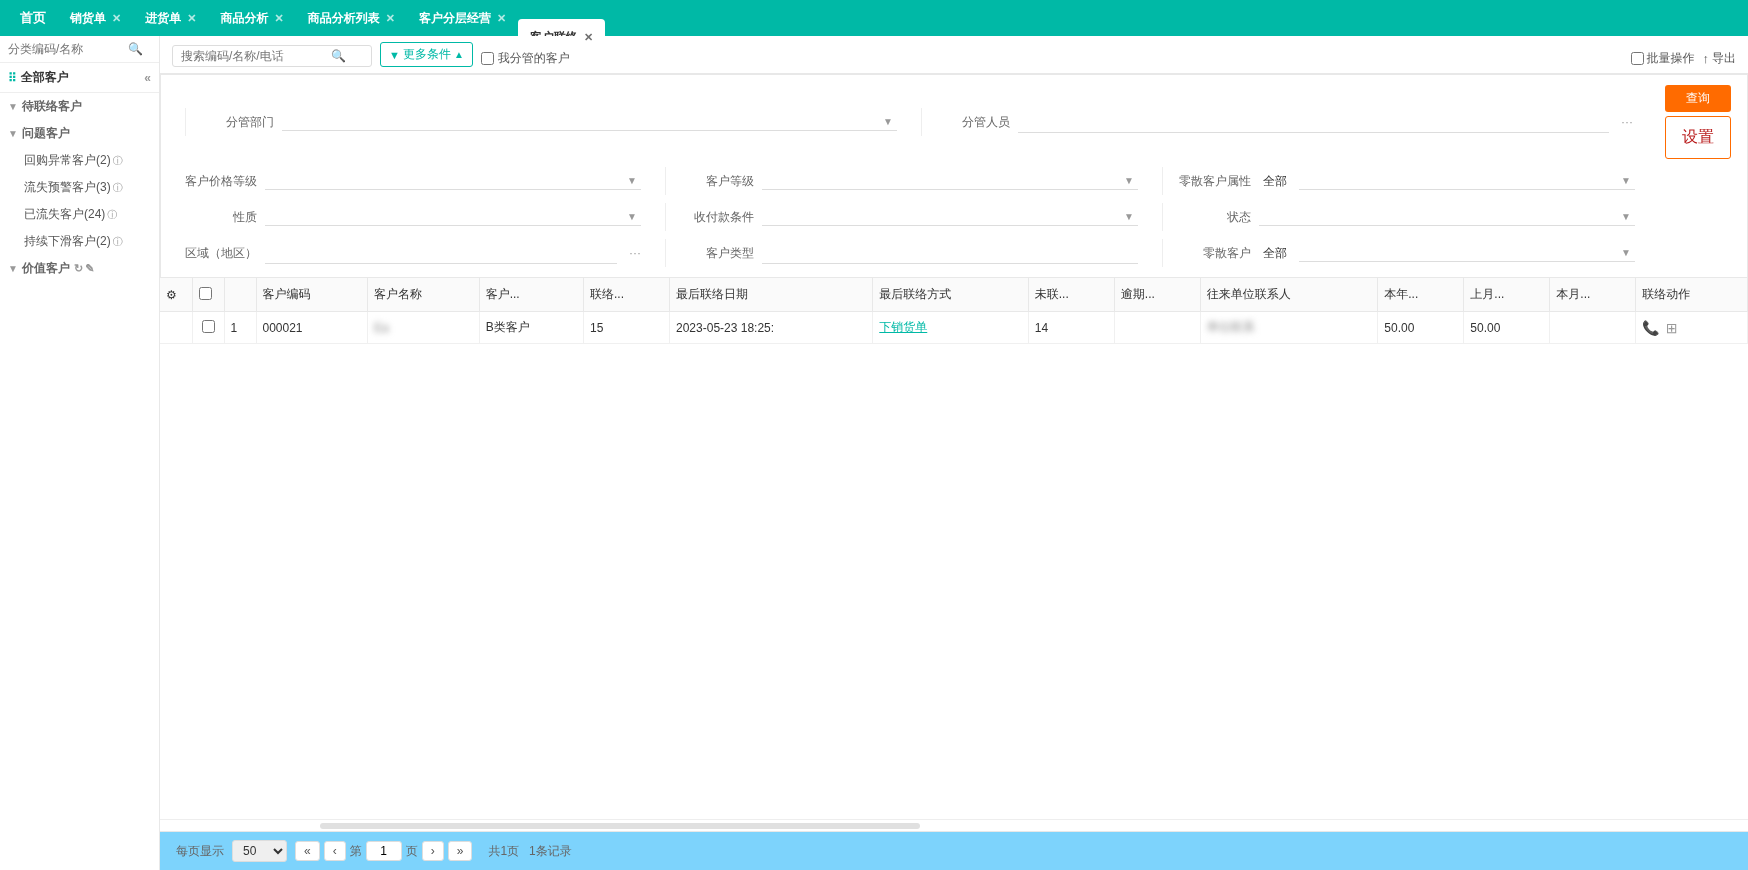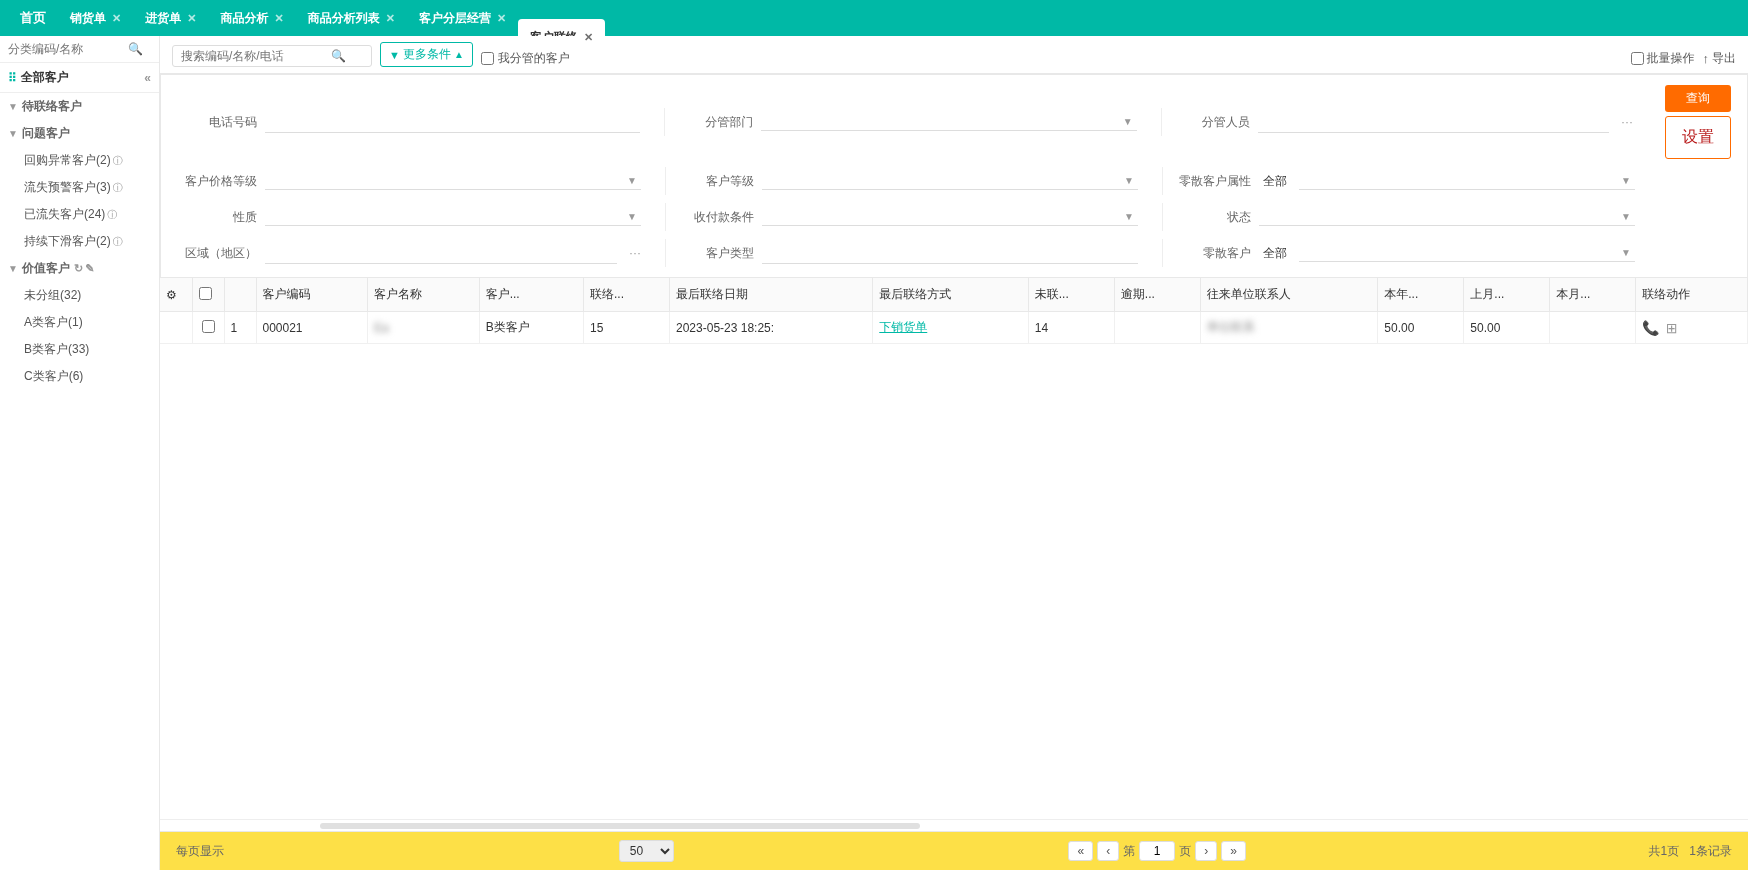--- a/index.html
+++ b/index.html
@@ -57,21 +57,21 @@
     .data-table { width: 100%; border-collapse: collapse; }
     .data-table th { background: #fafafa; border-bottom: 1px solid #e8e8e8; border-right: 1px solid #e8e8e8; padding: 8px 6px; text-align: left; color: #333; font-weight: normal; white-space: nowrap; position: sticky; top: 0; z-index: 1; }
     .data-table td { border-bottom: 1px solid #f0f0f0; border-right: 1px solid #f0f0f0; padding: 7px 6px; color: #333; white-space: nowrap; }
     .col-settings { width: 32px; text-align: center; color: #666; }
     .col-checkbox { width: 32px; text-align: center; }
     .link-text { color: #00b9a6; cursor: pointer; text-decoration: underline; }
     .action-icons { display: flex; gap: 6px; color: #666; }
     .action-icon { cursor: pointer; color: #999; font-size: 14px; }
 
     
-    .pagination { background: #fde047; border-top: 1px solid #e8e8e8; padding: 8px 16px; display: flex; align-items: center; justify-content: space-between; gap: 8px; }
+    .pagination { background: #7dd3fc; border-top: 1px solid #e8e8e8; padding: 8px 16px; display: flex; align-items: center; justify-content: flex-start; gap: 8px; }
     .page-size-label { color: #666; }
     .page-size-select { border: 1px solid #ddd; border-radius: 3px; padding: 2px 6px; color: #333; cursor: pointer; }
     .page-nav { display: flex; align-items: center; gap: 4px; }
     .page-btn { border: 1px solid #ddd; border-radius: 3px; padding: 2px 8px; cursor: pointer; color: #555; background: #fff; }
     .page-info { color: #666; display: flex; align-items: center; gap: 4px; }
     .page-input { width: 36px; border: 1px solid #ddd; border-radius: 3px; padding: 2px 4px; text-align: center; }
     .total-info { color: #666; margin-left: 8px; }
 
     
     input[type="checkbox"] { cursor: pointer; }
@@ -153,34 +153,20 @@
         <span style="color:#999; font-size:10px; margin-left:2px;">ⓘ</span>
       </div>
     </div>
 
     <div class="sidebar-sub-header">
       <span style="color:#999; font-size:10px; margin-right:4px;">▼</span>
       <span>价值客户</span>
       <span style="margin-left:4px; color:#999; font-size:11px;">↻</span>
       <span style="margin-left:2px; color:#999; font-size:11px;">✎</span>
     </div>
-    <div class="sub-section">
-      <div class="sidebar-item">
-        <span>未分组(32)</span>
-      </div>
-      <div class="sidebar-item">
-        <span>A类客户(1)</span>
-      </div>
-      <div class="sidebar-item">
-        <span>B类客户(33)</span>
-      </div>
-      <div class="sidebar-item">
-        <span>C类客户(6)</span>
-      </div>
-    </div>
   </aside>
 
   <div class="content-area">
 
     <div class="toolbar">
       <div class="search-box">
         <input type="text" style="color: rgb(153, 153, 153);" placeholder="搜索编码/名称/电话">
         <span style="color:#00b9a6; cursor:pointer;">🔍</span>
       </div>
       <div class="more-conditions">
@@ -200,24 +186,20 @@
         <div class="export-btn">
           <span style="font-size:13px;">↑</span>
           <span>导出</span>
         </div>
       </div>
     </div>
 
     <div class="filter-panel">
 
       <div class="filter-row">
-        <div class="filter-item">
-          <span class="filter-label">电话号码</span>
-          <input class="filter-input" type="text" style="flex: 1 1 0%;">
-        </div>
         <div class="filter-divider"></div>
         <div class="filter-item">
           <span class="filter-label">分管部门</span>
           <div class="filter-select" style="flex:1;">
             <span class="filter-select-text"></span>
             <span class="filter-select-icon">▼</span>
           </div>
         </div>
         <div class="filter-divider"></div>
         <div class="filter-item">

